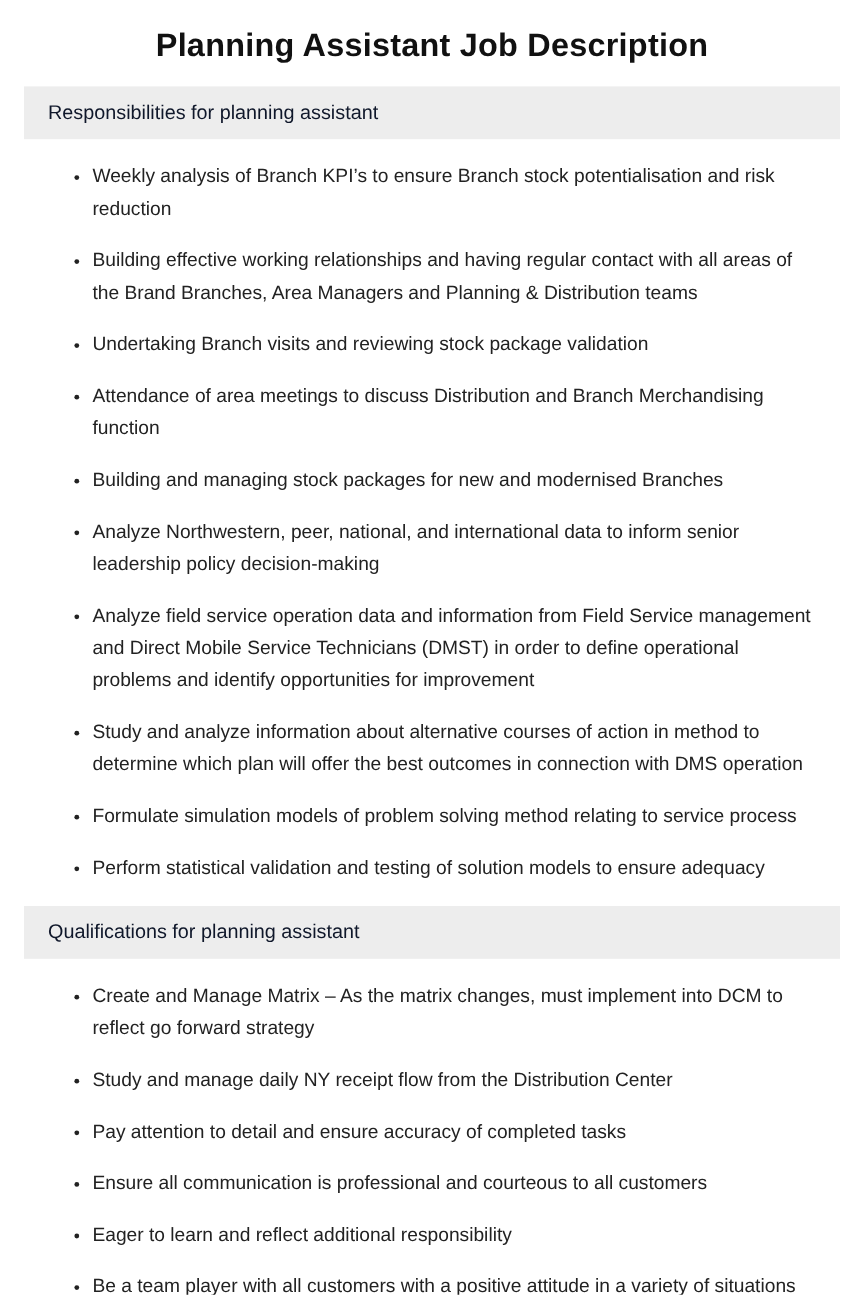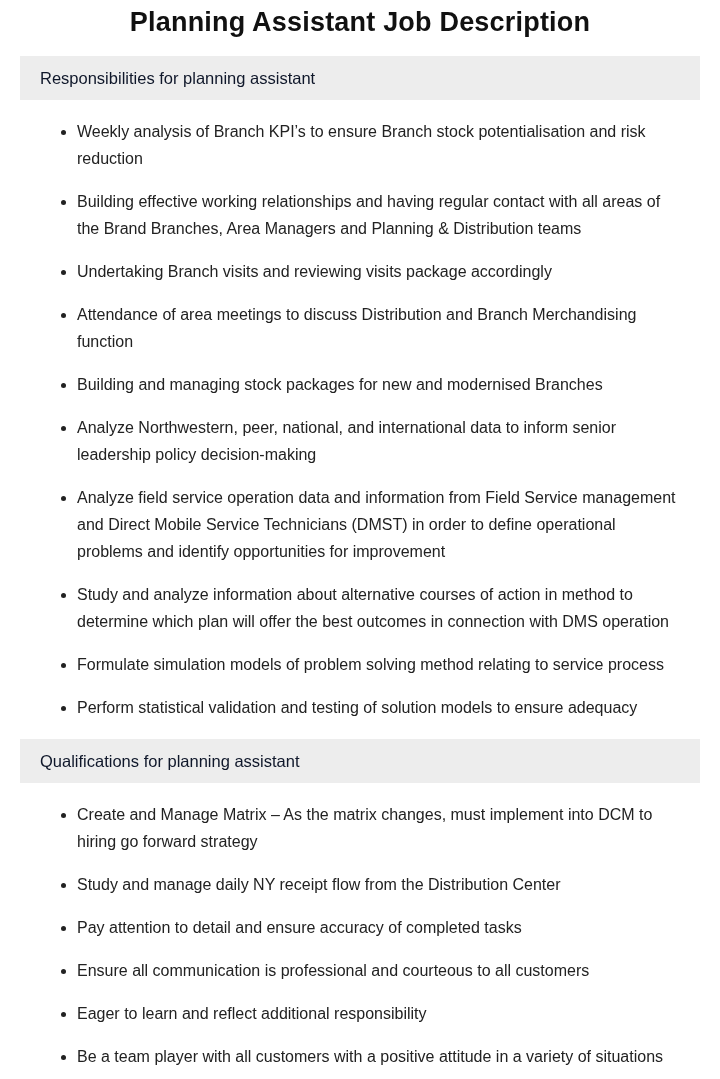--- a/index.html
+++ b/index.html
@@ -13,21 +13,21 @@
     height: 1079px;
     overflow: hidden;
     font-family: "Liberation Sans", sans-serif;
     color: #1f1f1f;
   }
   .page {
     width: 720px;
     padding: 0 20px;
   }
   h1.doc-title {
-    margin: 0;
+    margin: 16px;
     padding-top: 6px;
     font-size: 27px;
     line-height: 32px;
     font-weight: 700;
     text-align: center;
     color: #111111;
     letter-spacing: 0.2px;
   }
   p.intro {
     margin: 26px 0 0 0;
@@ -72,36 +72,36 @@
   <h1 class="doc-title">Planning Assistant Job Description</h1>
 
 
   <div class="section-header">
     <span>Responsibilities for planning assistant</span>
   </div>
 
   <ul class="bullets">
     <li>Weekly analysis of Branch KPI’s to ensure Branch stock potentialisation and risk reduction</li>
     <li>Building effective working relationships and having regular contact with all areas of the Brand Branches, Area Managers and Planning &amp; Distribution teams</li>
-    <li>Undertaking Branch visits and reviewing visits package accordingly</li>
+    <li>Undertaking Branch visits and reviewing stock package validation</li>
     <li>Attendance of area meetings to discuss Distribution and Branch Merchandising function</li>
     <li>Building and managing stock packages for new and modernised Branches</li>
     <li>Analyze Northwestern, peer, national, and international data to inform senior leadership policy decision-making</li>
     <li>Analyze field service operation data and information from Field Service management and Direct Mobile Service Technicians (DMST) in order to define operational problems and identify opportunities for improvement</li>
     <li>Study and analyze information about alternative courses of action in method to determine which plan will offer the best outcomes in connection with DMS operation</li>
     <li>Formulate simulation models of problem solving method relating to service process</li>
     <li>Perform statistical validation and testing of solution models to ensure adequacy</li>
   </ul>
 
   <div class="section-header">
     <span>Qualifications for planning assistant</span>
   </div>
 
   <ul class="bullets">
-    <li>Create and Manage Matrix – As the matrix changes, must implement into DCM to hiring go forward strategy</li>
+    <li>Create and Manage Matrix – As the matrix changes, must implement into DCM to reflect go forward strategy</li>
     <li>Study and manage daily NY receipt flow from the Distribution Center</li>
     <li>Pay attention to detail and ensure accuracy of completed tasks</li>
     <li>Ensure all communication is professional and courteous to all customers</li>
     <li>Eager to learn and reflect additional responsibility</li>
     <li>Be a team player with all customers with a positive attitude in a variety of situations</li>
   </ul>
 
 </div>
 
 </body></html>

